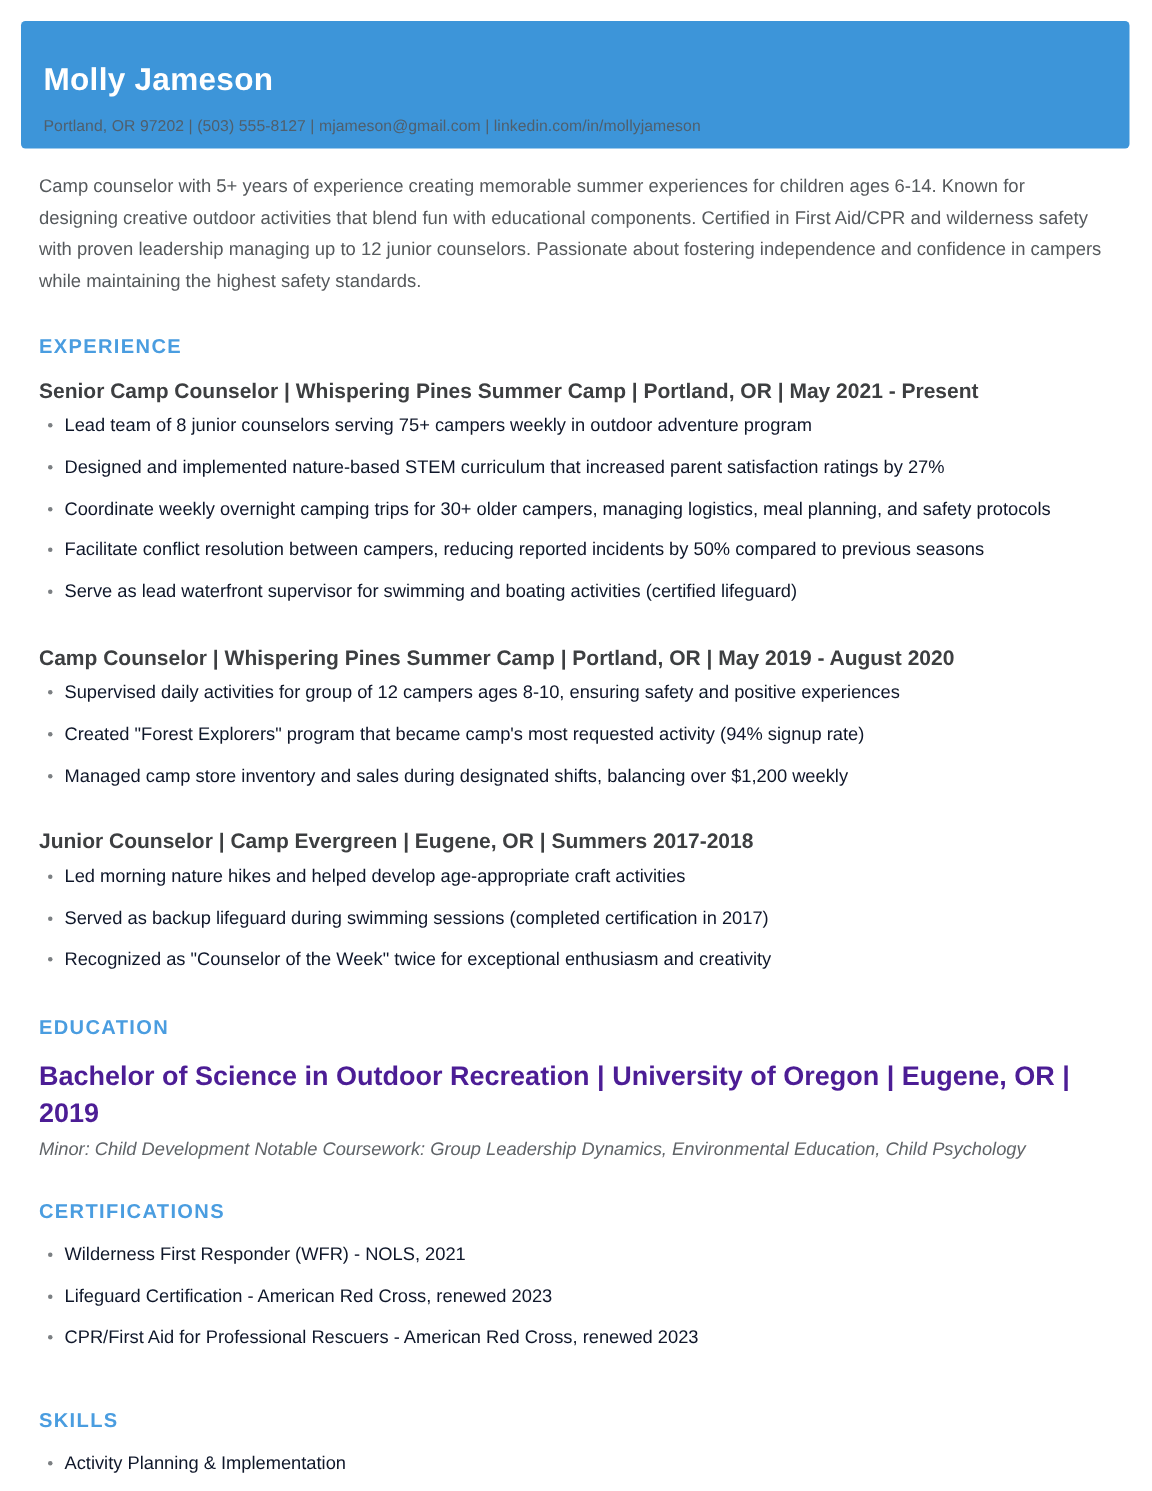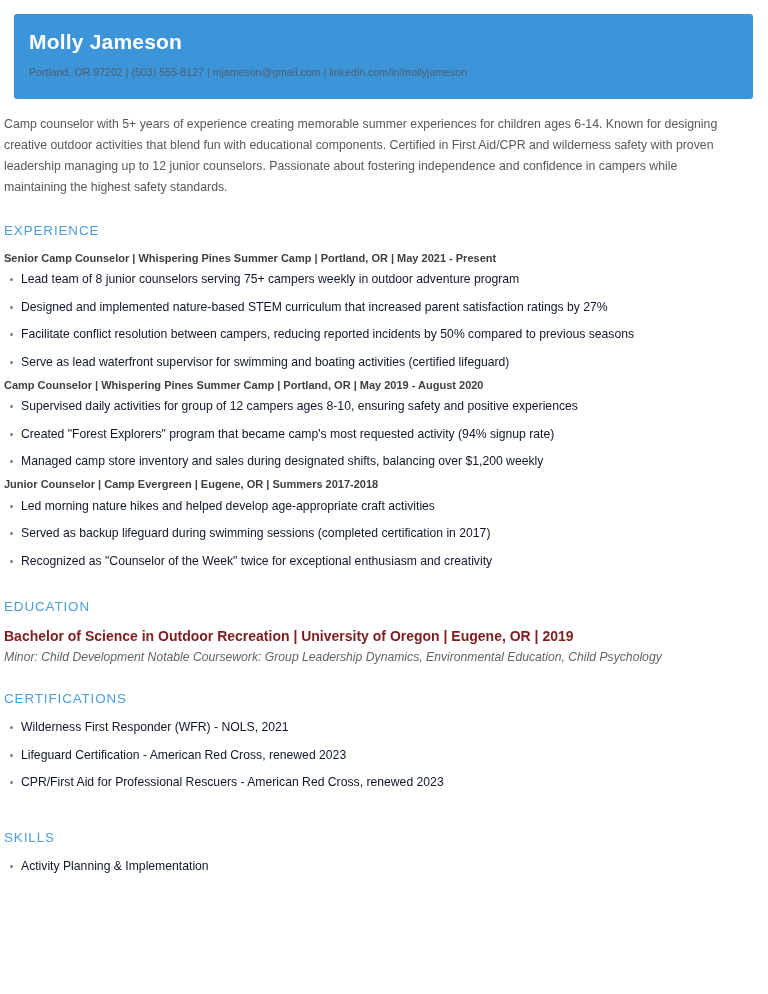--- a/index.html
+++ b/index.html
@@ -21,21 +21,21 @@
     box-sizing: border-box;
     padding: 0;
     position: relative;
   }
 
   
   .header-band {
     margin: 14px 15px 0 14px;
     background: #3d95d9;
     border-radius: 3px;
-    padding: 16px 16px 18px 15px;
+    padding: 28px 16px 18px 15px;
     box-sizing: border-box;
     height: 85px;
   }
   .full-name {
     font-size: 21px;
     font-weight: bold;
     color: #ffffff;
     letter-spacing: 0.2px;
     line-height: 1.15;
     margin: 0 0 12px 0;
@@ -43,50 +43,50 @@
   .contact-line {
     font-size: 10.5px;
     color: #4f5f6d;
     line-height: 1.2;
     letter-spacing: 0.05px;
     margin: 0;
   }
 
   
   .content {
-    padding: 0 16px 0 4px;
+    padding: 0 16px 0 26px;
     box-sizing: border-box;
   }
   .summary {
     font-size: 12.3px;
     line-height: 1.72;
     color: #55595c;
     margin: 15px 16px 0 0;
     text-align: left;
   }
 
   .section {
     margin-top: 22px;
   }
   .section-title {
     font-size: 13.4px;
-    font-weight: normal;
+    font-weight: bold;
     color: #4a9de0;
     letter-spacing: 0.9px;
     margin: 0 0 13px 0;
   }
 
   .job-heading {
-    font-size: 11px;
+    font-size: 14px;
     font-weight: bold;
     color: #3d3f41;
     margin: 0 0 5px 0;
     line-height: 1.4;
   }
-  .job-block + .job-block { margin-top: 6px; }
+  .job-block + .job-block { margin-top: 25px; }
 
   ul.bullets {
     list-style: none;
     margin: 0 0 0 0;
     padding: 0;
   }
   ul.bullets li {
     position: relative;
     font-size: 12.2px;
     line-height: 1.45;
@@ -100,23 +100,23 @@
     position: absolute;
     left: 6px;
     top: 7px;
     width: 3px;
     height: 3px;
     border-radius: 50%;
     background: #7b7f82;
   }
 
   .edu-heading {
-    font-size: 14px;
-    font-weight: bold;
-    color: #7f1d1d;
+    font-size: 18px;
+    font-weight: bold;
+    color: #4c1d95;
     margin: 0 0 3px 0;
     line-height: 1.4;
   }
   .edu-sub {
     font-size: 12.2px;
     font-style: italic;
     color: #606468;
     line-height: 1.45;
     margin: 0;
   }
@@ -141,20 +141,21 @@
     <p class="summary">Camp counselor with 5+ years of experience creating memorable summer experiences for children ages 6-14. Known for designing creative outdoor activities that blend fun with educational components. Certified in First Aid/CPR and wilderness safety with proven leadership managing up to 12 junior counselors. Passionate about fostering independence and confidence in campers while maintaining the highest safety standards.</p>
 
     <div class="section experience">
       <div class="section-title">EXPERIENCE</div>
 
       <div class="job-block">
         <div class="job-heading">Senior Camp Counselor | Whispering Pines Summer Camp | Portland, OR | May 2021 - Present</div>
         <ul class="bullets">
           <li>Lead team of 8 junior counselors serving 75+ campers weekly in outdoor adventure program</li>
           <li>Designed and implemented nature-based STEM curriculum that increased parent satisfaction ratings by 27%</li>
+          <li>Coordinate weekly overnight camping trips for 30+ older campers, managing logistics, meal planning, and safety protocols</li>
           <li>Facilitate conflict resolution between campers, reducing reported incidents by 50% compared to previous seasons</li>
           <li>Serve as lead waterfront supervisor for swimming and boating activities (certified lifeguard)</li>
         </ul>
       </div>
 
       <div class="job-block">
         <div class="job-heading">Camp Counselor | Whispering Pines Summer Camp | Portland, OR | May 2019 - August 2020</div>
         <ul class="bullets">
           <li>Supervised daily activities for group of 12 campers ages 8-10, ensuring safety and positive experiences</li>
           <li>Created "Forest Explorers" program that became camp's most requested activity (94% signup rate)</li>

